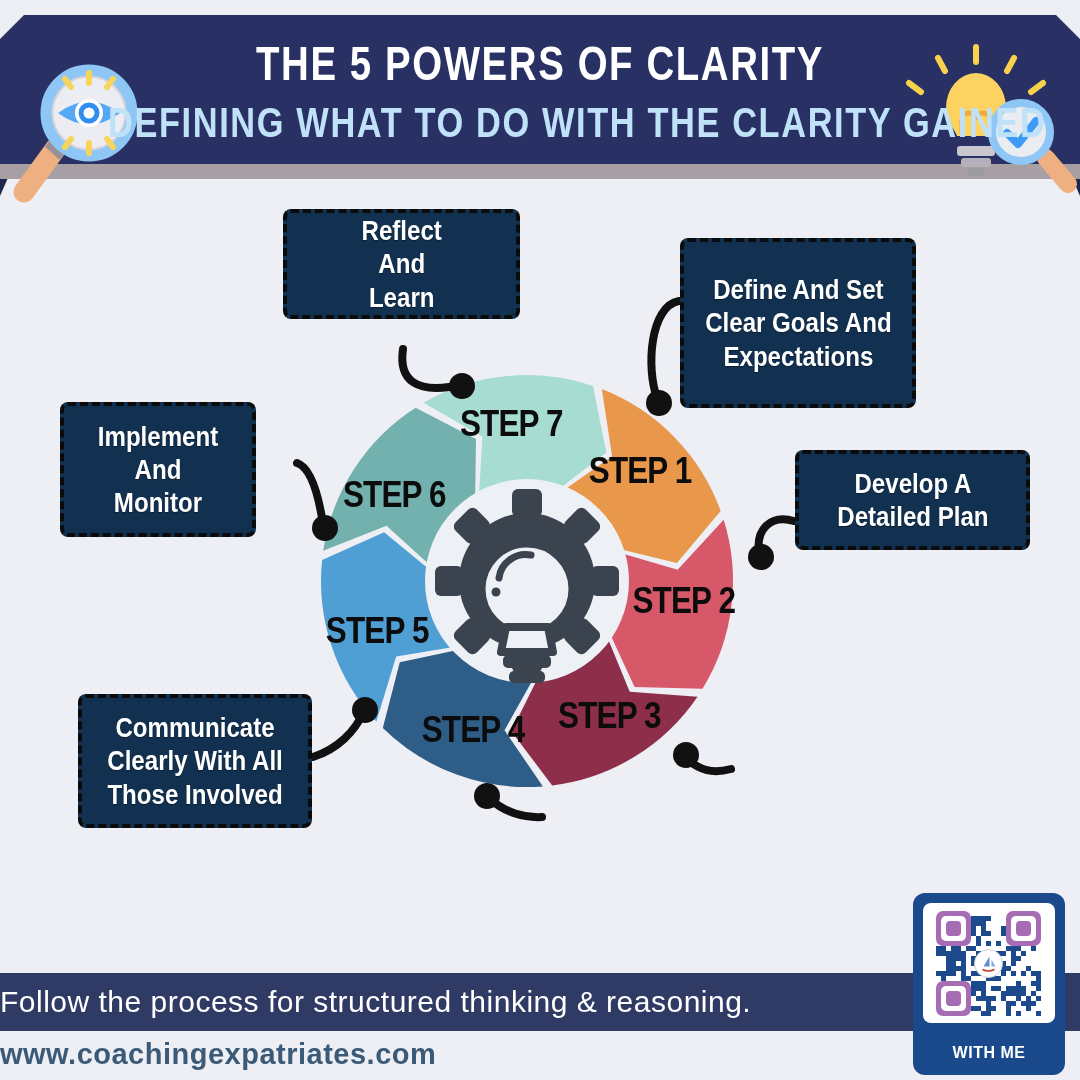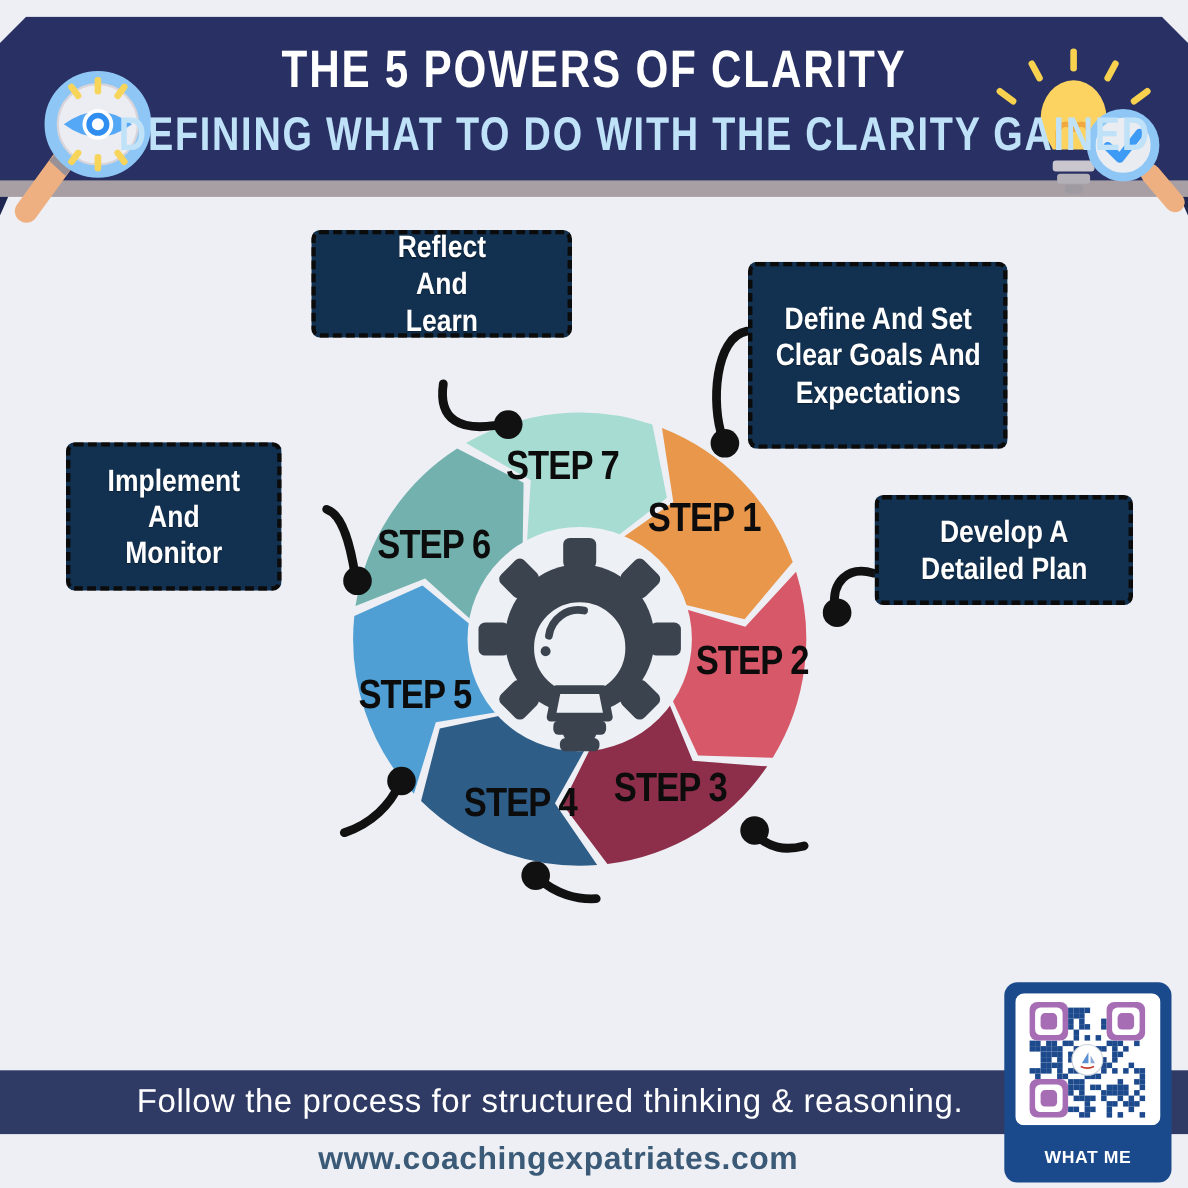--- a/index.html
+++ b/index.html
@@ -32,22 +32,22 @@
   .callout{position:absolute;z-index:3;background:var(--callout-bg);
     border:4px dashed var(--callout-border);border-radius:8px;
     display:flex;align-items:center;justify-content:center;text-align:center;box-sizing:border-box;}
   .callout span{display:inline-block;transform:scaleX(0.86);white-space:pre-line;
     color:var(--callout-text);font-weight:bold;font-size:28px;line-height:1.18;
     text-shadow:0 1px 1px rgba(0,0,0,0.35);}
 
   
   #footer-bar{position:absolute;left:0;top:973px;width:1080px;height:58px;background:var(--footer-bar);z-index:1;}
   #footer-tagline{position:absolute;left:0;top:973px;width:1000px;height:62px;line-height:58px;
-    text-align:center;color:var(--footer-text);font-size:30px;font-weight:500;letter-spacing:0.5px;z-index:2;}
-  #website{position:absolute;left:0;top:1038px;width:1015px;text-align:center;
+    text-align:left;color:var(--footer-text);font-size:30px;font-weight:500;letter-spacing:0.5px;z-index:2;}
+  #website{position:absolute;left:0;top:1038px;width:1015px;
     color:var(--website);font-size:29px;font-weight:bold;letter-spacing:0.5px;z-index:2;}
 
   
   #qr-card{position:absolute;left:913px;top:893px;width:152px;height:182px;background:var(--qr-card);
     border-radius:12px;z-index:4;}
   #qr-svg{position:absolute;left:10px;top:10px;}
   #qr-label{position:absolute;left:0;bottom:13px;width:100%;text-align:center;color:#fff;
     font-size:16px;font-weight:bold;letter-spacing:0.5px;}
 </style>
 </head>
@@ -182,26 +182,31 @@
 
   <div class="callout" style="left:680px;top:238px;width:236px;height:170px">
     <span>Define And Set
 Clear Goals And
 Expectations</span>
   </div>
   <div class="callout" style="left:795px;top:450px;width:235px;height:100px">
     <span>Develop A
 Detailed Plan</span>
   </div>
+  <div class="callout" style="left:78px;top:694px;width:234px;height:134px">
+    <span>Communicate
+Clearly With All
+Those Involved</span>
+  </div>
   <div class="callout" style="left:60px;top:402px;width:196px;height:135px">
     <span>Implement
 And
 Monitor</span>
   </div>
-  <div class="callout" style="left:283px;top:209px;width:237px;height:98px">
+  <div class="callout" style="left:283px;top:209px;width:237px;height:110px">
     <span>Reflect
 And
 Learn</span>
   </div>
 
   <div id="footer-bar"></div>
   <div id="footer-tagline">Follow the process for structured thinking &amp; reasoning.</div>
   <div id="website">www.coachingexpatriates.com</div>
 
   <div id="qr-card">
@@ -351,16 +356,16 @@
         <rect x="88" y="13" width="25" height="25" rx="5" fill="#ffffff"></rect>
         <rect x="93" y="18" width="15" height="15" rx="4" fill="#a66db5"></rect>
         <rect x="13" y="78" width="35" height="35" rx="7" fill="#a66db5"></rect>
         <rect x="18" y="83" width="25" height="25" rx="5" fill="#ffffff"></rect>
         <rect x="23" y="88" width="15" height="15" rx="4" fill="#a66db5"></rect>
         <circle cx="65.5" cy="60.5" r="14" fill="#ffffff" stroke="#ccd2dc" stroke-width="1"></circle>
         <path d="M60.5,63.5 L66.5,53.5 L66.5,63.5 Z" fill="#5b8fd0"></path>
         <path d="M68.5,63.5 L68.5,56.5 L72.5,63.5 Z" fill="#8aa9d6"></path>
         <path d="M59.5,66.5 Q65.5,69.5 71.5,66.5" fill="none" stroke="#c0392b" stroke-width="1.5"></path>
       </svg>
-    <div id="qr-label">WHAT ME</div>
+    <div id="qr-label">WITH ME</div>
   </div>
 
 </div>
 
 </body></html>

